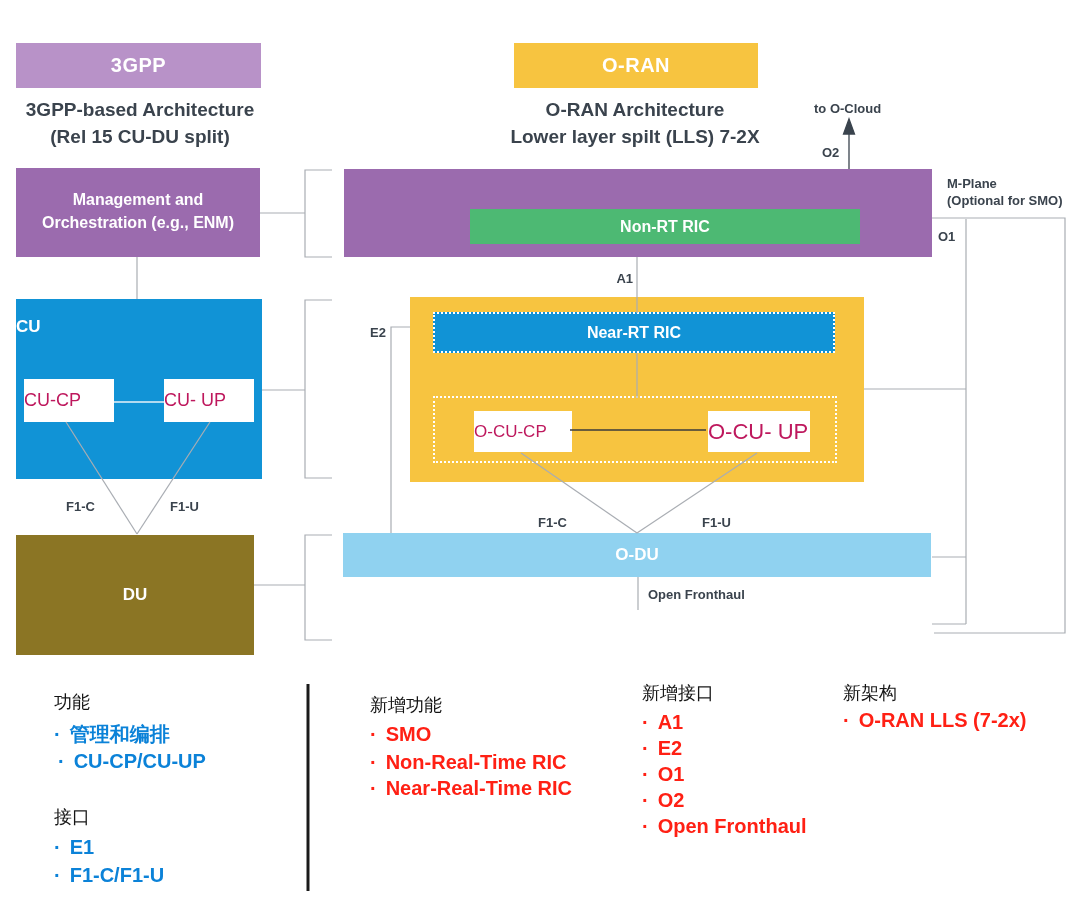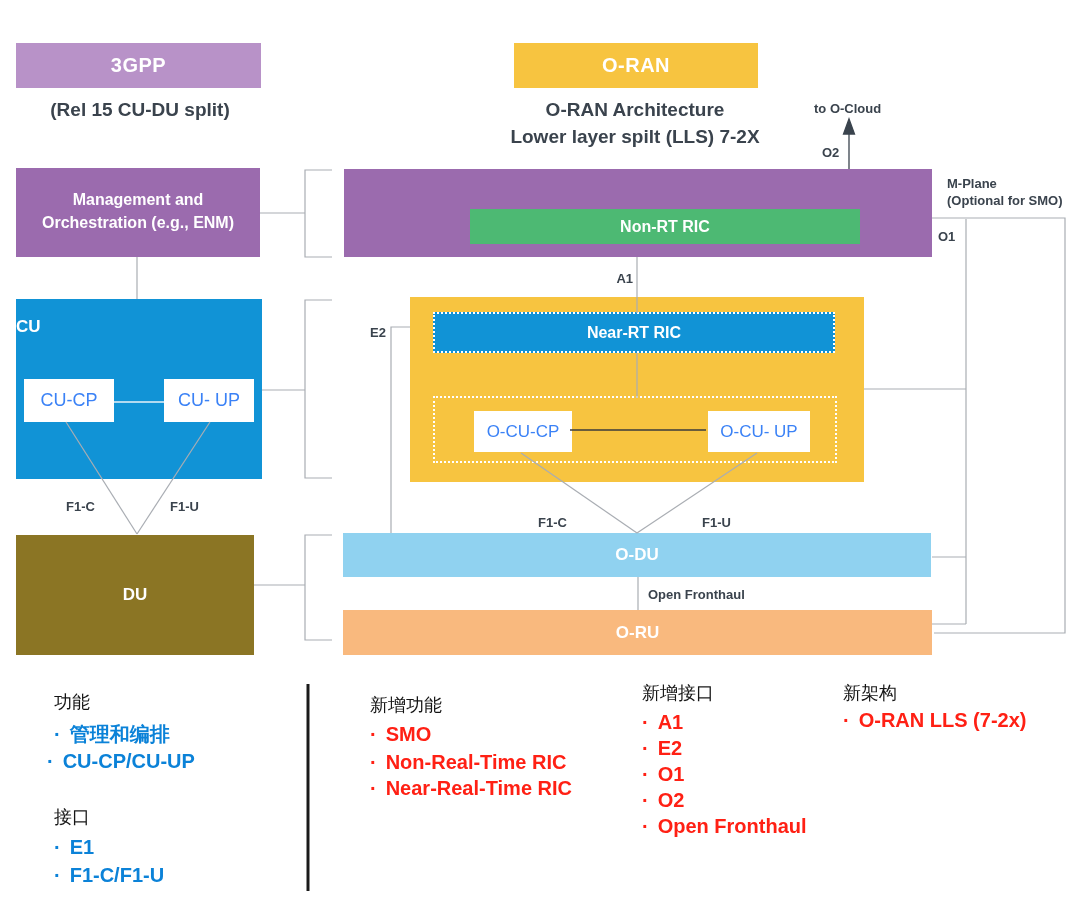--- a/index.html
+++ b/index.html
@@ -7,22 +7,22 @@
     position:relative;width:1080px;height:921px;background:#ffffff;
     font-family:"Liberation Sans","DejaVu Sans",sans-serif;overflow:hidden;
   }
   .box{position:absolute;box-sizing:border-box;}
   .badge{display:flex;align-items:center;justify-content:center;
          color:#fff;font-size:20px;font-weight:bold;letter-spacing:.5px;}
   .title{position:absolute;text-align:center;color:#3a434d;font-size:19px;
          font-weight:600;line-height:27px;}
   .whitetxt{color:#fff;font-weight:600;}
   .center{display:flex;align-items:center;justify-content:center;}
-  .subbox{position:absolute;background:#fff;color:#3b82f6;font-size:18px;
-          display:flex;align-items:center;justify-content:center;box-sizing:border-box;}
+  .subbox{position:absolute;background:#fff;color:#be185d;font-size:18px;
+          display:flex;align-items:center;box-sizing:border-box;}
   .lbl{position:absolute;font-size:13px;font-weight:600;color:#3a434d;white-space:nowrap;}
   .lbl.white{color:#ffffff;}
   #lines{position:absolute;left:0;top:0;z-index:5;pointer-events:none;}
   .boxlayer{z-index:2;}
   .leg-title{position:absolute;font-size:18px;font-weight:normal;color:#141414;white-space:nowrap;}
   .leg-item{position:absolute;font-size:20px;font-weight:bold;white-space:nowrap;}
   .leg-item .bullet{margin-right:9px;font-weight:bold;}
   .leg-item .bullet::before{content:"\00B7";}
   .blue-item{color:#0b82d8;}
   .red-item{color:#ff2014;}
@@ -76,20 +76,21 @@
     <path d="M114 402 L164 402" stroke="#E8F2F8" stroke-width="1.5" fill="none"></path>
     <path d="M570 430 L706 430" stroke="#3B3B3B" stroke-width="1.5" fill="none"></path>
 
     <path d="M308 684 L308 891" stroke="#1A1A1A" stroke-width="3" fill="none"></path>
   </svg>
 
   <div class="box badge boxlayer" style="left:16px;top:43px;width:245px;height:45px;background:#B892C8;">
     <span>3GPP</span>
   </div>
   <div class="title" style="left:0;top:96px;width:280px;">
+    <div>3GPP-based Architecture</div>
     <div>(Rel 15 CU-DU split)</div>
   </div>
 
   <div class="box badge boxlayer" style="left:514px;top:43px;width:244px;height:45px;background:#F7C440;">
     <span>O-RAN</span>
   </div>
   <div class="title" style="left:480px;top:96px;width:310px;">
     <div>O-RAN Architecture</div>
     <div>Lower layer spilt (LLS) 7-2X</div>
   </div>
@@ -135,43 +136,40 @@
 
   <div class="box boxlayer" style="left:410px;top:297px;width:454px;height:185px;background:#F7C440;">
     <div class="box center whitetxt" style="left:23px;top:15px;width:402px;height:41px;background:#1193D6;
          border:2px dotted #fff;font-size:16px;">
       <span>Near-RT RIC</span>
     </div>
     <div class="box" style="left:23px;top:99px;width:404px;height:67px;border:2px dotted #fff;">
       <div class="subbox" style="left:39px;top:13px;width:98px;height:41px;font-size:17px;">
         <span>O-CU-CP</span>
       </div>
-      <div class="subbox" style="left:273px;top:13px;width:102px;height:41px;font-size:17px;">
+      <div class="subbox" style="left:273px;top:13px;width:102px;height:41px;font-size:22px;">
         <span>O-CU- UP</span>
       </div>
     </div>
   </div>
   <div class="lbl" style="left:644px;top:366px;">E2</div>
   <div class="lbl" style="left:629px;top:414px;">E1</div>
   <div class="lbl" style="left:538px;top:515px;">F1-C</div>
   <div class="lbl" style="left:702px;top:515px;">F1-U</div>
 
   <div class="box boxlayer center whitetxt" style="left:343px;top:533px;width:588px;height:44px;background:#90D2F0;font-size:17px;">
     <span>O-DU</span>
   </div>
   <div class="lbl" style="left:648px;top:587px;">Open Fronthaul</div>
-  <div class="box boxlayer center whitetxt" style="left:343px;top:610px;width:589px;height:45px;background:#F9B97E;font-size:17px;">
-    <span>O-RU</span>
-  </div>
 
   <div class="leg-title" style="left:54px;top:690px;">功能</div>
   <div class="leg-item blue-item" style="left:54px;top:721px;">
     <span class="bullet"></span><span>管理和编排</span>
   </div>
-  <div class="leg-item blue-item" style="left:47px;top:750px;text-align:right;">
+  <div class="leg-item blue-item" style="left:58px;top:750px;text-align:right;">
     <span class="bullet"></span><span>CU-CP/CU-UP</span>
   </div>
   <div class="leg-title" style="left:54px;top:805px;">接口</div>
   <div class="leg-item blue-item" style="left:54px;top:836px;">
     <span class="bullet"></span><span>E1</span>
   </div>
   <div class="leg-item blue-item" style="left:54px;top:864px;">
     <span class="bullet"></span><span>F1-C/F1-U</span>
   </div>
 

